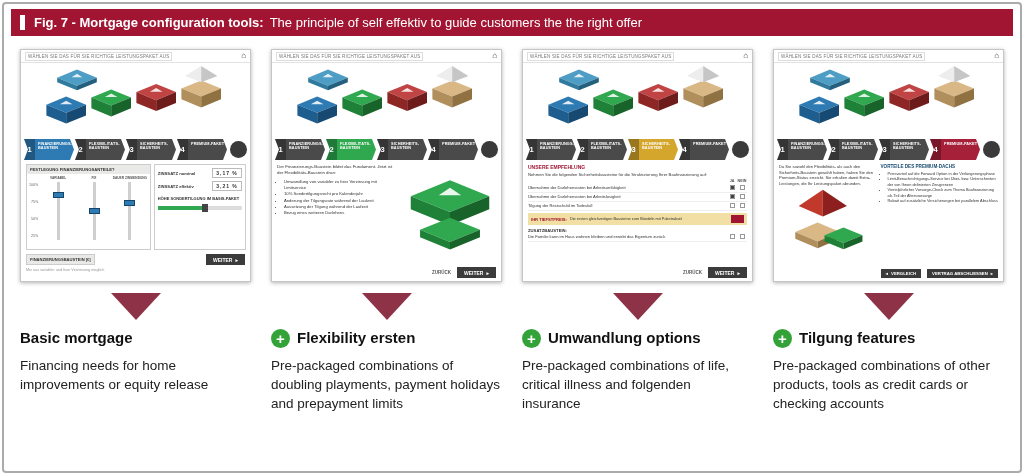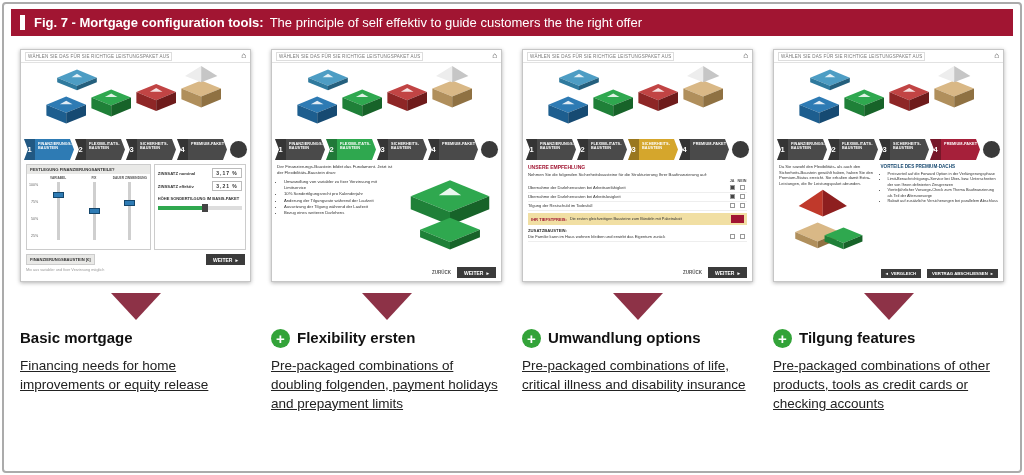--- a/index.html
+++ b/index.html
@@ -90,21 +90,21 @@
   .s4-svg{width:80px;height:62px;}
   .s4-benefits-title{color:#17486F;font-weight:bold;font-size:4.6px;margin-bottom:2px;}
   .s4-benefits{margin:0;padding-left:7px;font-size:3.9px;line-height:1.4;}
   .btn-sm{font-size:4.3px;padding:2px 5px;}
 
   
   .arrow-down{width:0;height:0;border-left:25px solid transparent;border-right:25px solid transparent;border-top:27px solid var(--arrow,#8D3247);margin:11px auto 9px;}
   .col-heading{display:flex;align-items:flex-start;gap:7px;min-height:21px;}
   .plus-circle{width:19px;height:19px;border-radius:50%;background:var(--plus-green,#33A339);color:#fff;display:flex;align-items:center;justify-content:center;font-size:15px;font-weight:bold;flex:none;line-height:1;padding-bottom:1px;}
   .col-heading-text{font-size:15px;font-weight:bold;color:#111;}
-  .col-desc{font-size:13.5px;color:#222;line-height:1.4;margin-top:7px;padding-right:2px;text-decoration:underline;}
+  .col-desc{font-size:13.5px;color:#222;line-height:1.4;margin-top:7px;padding-right:2px;}
 </style>
 </head>
 <body>
 
 <div class="frame">
 
   <div class="fig-header">
     <span class="header-tick"></span>
     <span class="fig-label">Fig. 7 - Mortgage configuration tools:</span>
     <span class="fig-title">The principle of self effektiv to guide customers the the right offer</span>
@@ -307,21 +307,21 @@
               <span>▸</span>
             </span>
           </div>
         </div>
       </div>
       <div class="arrow-down"></div>
       <div class="col-heading">
         <span class="plus-circle">+</span>
         <span class="col-heading-text">Flexibility ersten</span>
       </div>
-      <div class="col-desc">Pre-packaged combinations of doubling folgenden, payment holidays and prepayment limits</div>
+      <div class="col-desc">Pre-packaged combinations of doubling playments, payment holidays and prepayment limits</div>
     </div>
 
     <div class="column">
       <div class="shot">
         <div class="shot-top">
           <span class="shot-top-text">WÄHLEN SIE DAS FÜR SIE RICHTIGE LEISTUNGSPAKET AUS</span>
           <span class="home-icon">⌂</span>
         </div>
         <div class="shot-blocks">
           <svg class="blocks-svg" viewBox="0 0 210 80">
@@ -407,21 +407,21 @@
               <span>▸</span>
             </span>
           </div>
         </div>
       </div>
       <div class="arrow-down"></div>
       <div class="col-heading">
         <span class="plus-circle">+</span>
         <span class="col-heading-text">Umwandlung options</span>
       </div>
-      <div class="col-desc">Pre-packaged combinations of life, critical illness and disability insurance</div>
+      <div class="col-desc">Pre-packaged combinations of life, critical illness and folgenden insurance</div>
     </div>
 
     <div class="column">
       <div class="shot">
         <div class="shot-top">
           <span class="shot-top-text">WÄHLEN SIE DAS FÜR SIE RICHTIGE LEISTUNGSPAKET AUS</span>
           <span class="home-icon">⌂</span>
         </div>
         <div class="shot-blocks">
           <svg class="blocks-svg" viewBox="0 0 210 80">

